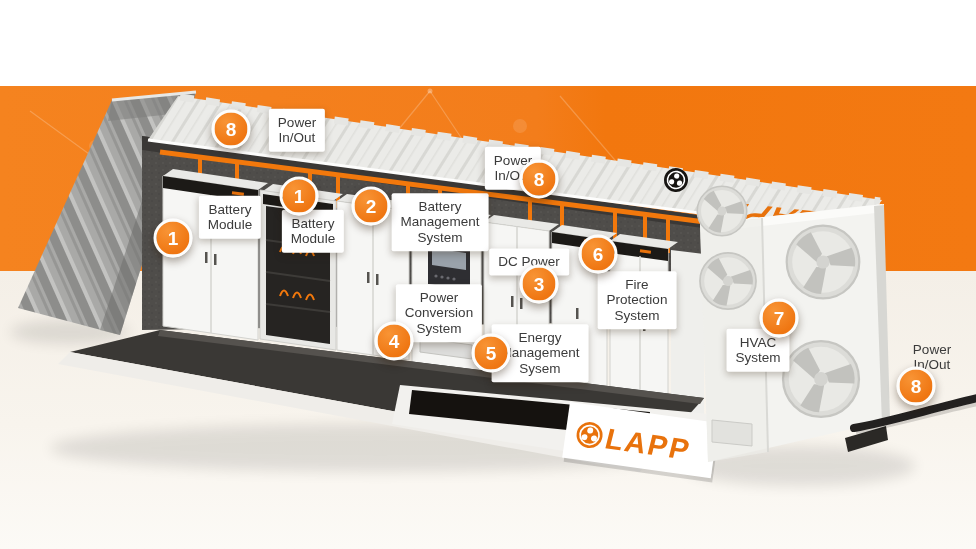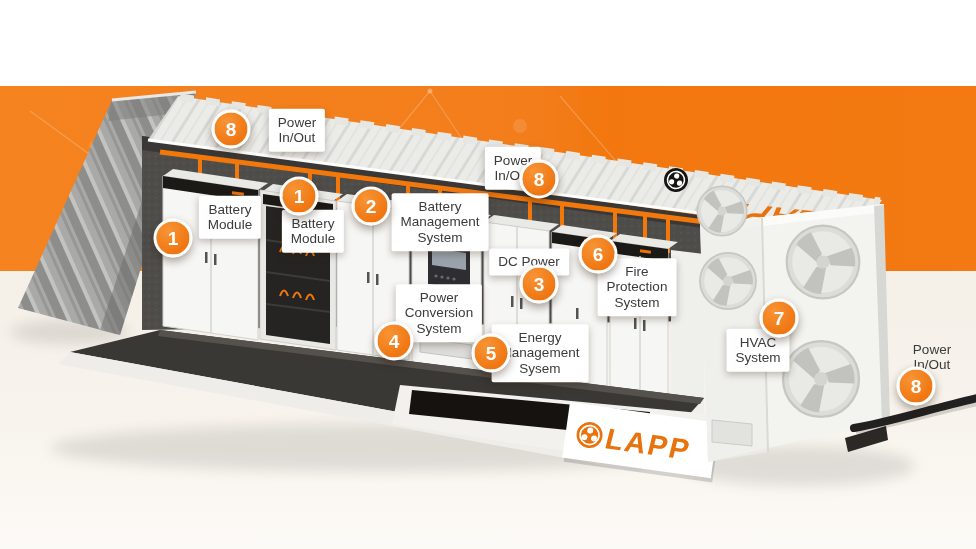--- a/index.html
+++ b/index.html
@@ -298,21 +298,21 @@
 System</div>
   <span class="badge" style="left:371px;top:206px">2</span>
 
   <div class="plate" style="left:497px;top:168px">Power
 In/Out</div>
   <span class="badge" style="left:539px;top:179px">8</span>
 
   <div class="plate" style="left:513px;top:262px">DC Power</div>
   <span class="badge" style="left:539px;top:284px">3</span>
 
-  <div class="plate" style="left:621px;top:287px">Fire
+  <div class="plate" style="left:621px;top:300px">Fire
 Protection
 System</div>
   <span class="badge" style="left:598px;top:254px">6</span>
 
   <div class="plate" style="left:423px;top:313px">Power
 Conversion
 System</div>
   <span class="badge" style="left:394px;top:341px">4</span>
 
   <div class="plate" style="left:524px;top:353px">Energy

